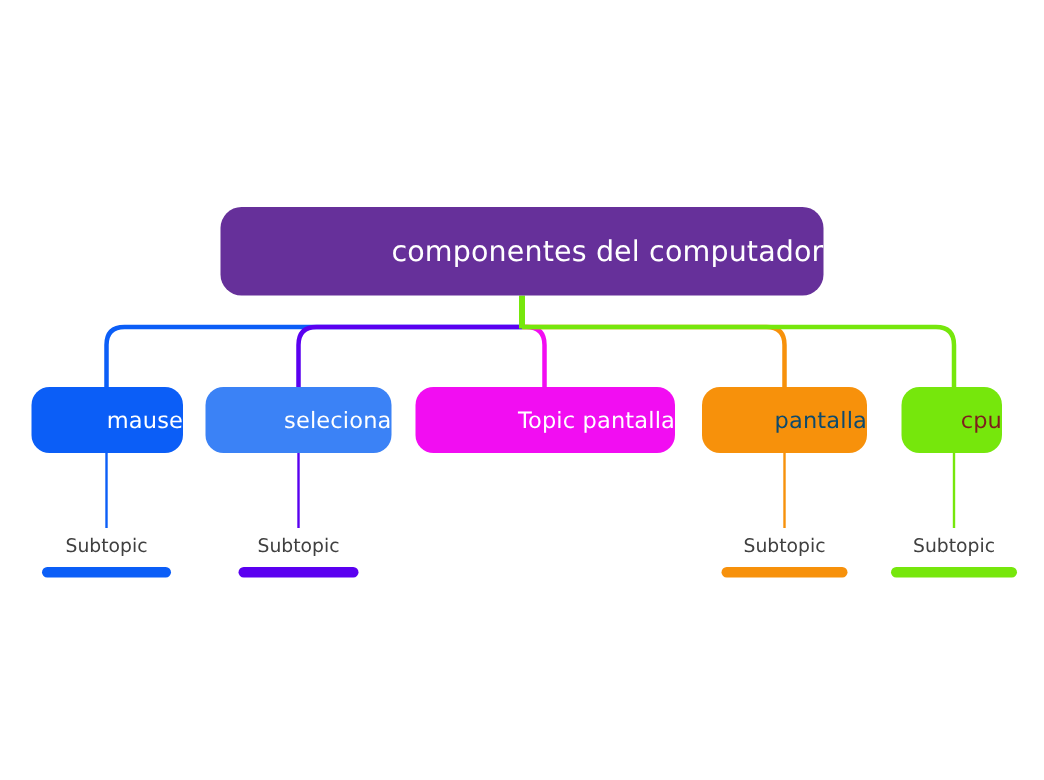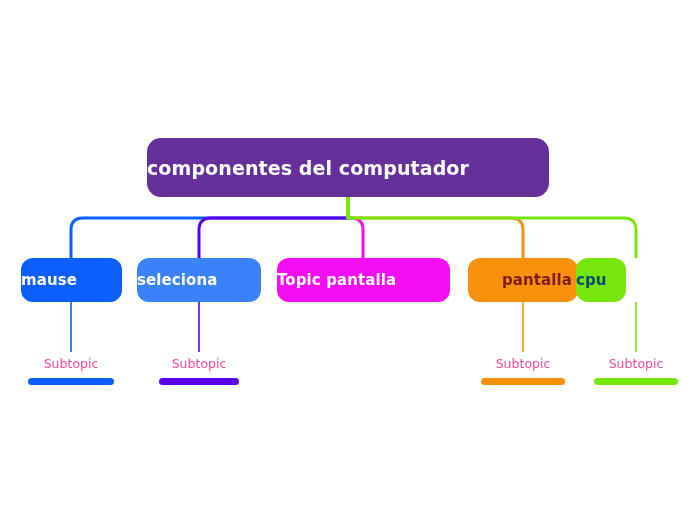--- a/index.html
+++ b/index.html
@@ -21,42 +21,42 @@
     top: 0;
     width: 696px;
     height: 520px;
     pointer-events: none;
   }
   .node {
     position: absolute;
     box-sizing: border-box;
     display: flex;
     align-items: center;
-    justify-content: flex-start;
+    justify-content: flex-end;
     border-radius: 12px;
-    font-weight: bold;
+    font-weight: normal;
     white-space: nowrap;
     letter-spacing: 0.1px;
   }
   .node-root {
     border-radius: 14px;
     font-size: 19px;
   }
   .node-child {
     font-size: 15px;
   }
   .subtopic {
     position: absolute;
     display: flex;
     flex-direction: column;
     align-items: center;
   }
   .subtopic-label {
     font-size: 12.5px;
-    color: #ec4899;
+    color: #404040;
     line-height: 1;
     white-space: nowrap;
   }
   .subtopic-bar {
     margin-top: 7px;
     height: 7px;
     border-radius: 4px;
   }
 </style>
 </head>
@@ -91,28 +91,28 @@
       <div class="node node-child" style="left: 137px; top: 258px; width: 124px; height: 44px; background: #3b82f6; color: rgb(255, 255, 255);">
         <span>seleciona</span>
       </div>
       <div class="subtopic" style="left: 139px; top: 358px; width: 120px;">
         <div class="subtopic-label">Subtopic</div>
         <div class="subtopic-bar" style="width: 80px; background: rgb(90, 0, 240);"></div>
       </div>
       <div class="node node-child" style="left: 277px; top: 258px; width: 173px; height: 44px; background: rgb(242, 13, 242); color: rgb(255, 255, 255);">
         <span>Topic pantalla</span>
       </div>
-      <div class="node node-child" style="left: 468px; top: 258px; width: 110px; height: 44px; background: rgb(247, 145, 11); color: #7f1d1d; padding-left: 34px;">
+      <div class="node node-child" style="left: 468px; top: 258px; width: 110px; height: 44px; background: rgb(247, 145, 11); color: #0c4a6e; padding-left: 34px;">
         <span>pantalla</span>
       </div>
       <div class="subtopic" style="left: 463px; top: 358px; width: 120px;">
         <div class="subtopic-label">Subtopic</div>
         <div class="subtopic-bar" style="width: 84px; background: rgb(247, 145, 11);"></div>
       </div>
-      <div class="node node-child" style="left: 576px; top: 258px; width: 50px; height: 44px; background: rgb(118, 231, 12); color: #0c4a6e;">
+      <div class="node node-child" style="left: 601px; top: 258px; width: 67px; height: 44px; background: rgb(118, 231, 12); color: #7f1d1d;">
         <span>cpu</span>
       </div>
       <div class="subtopic" style="left: 576px; top: 358px; width: 120px;">
         <div class="subtopic-label">Subtopic</div>
         <div class="subtopic-bar" style="width: 84px; background: rgb(118, 231, 12);"></div>
       </div>
     </div>
 
 </div>
 

